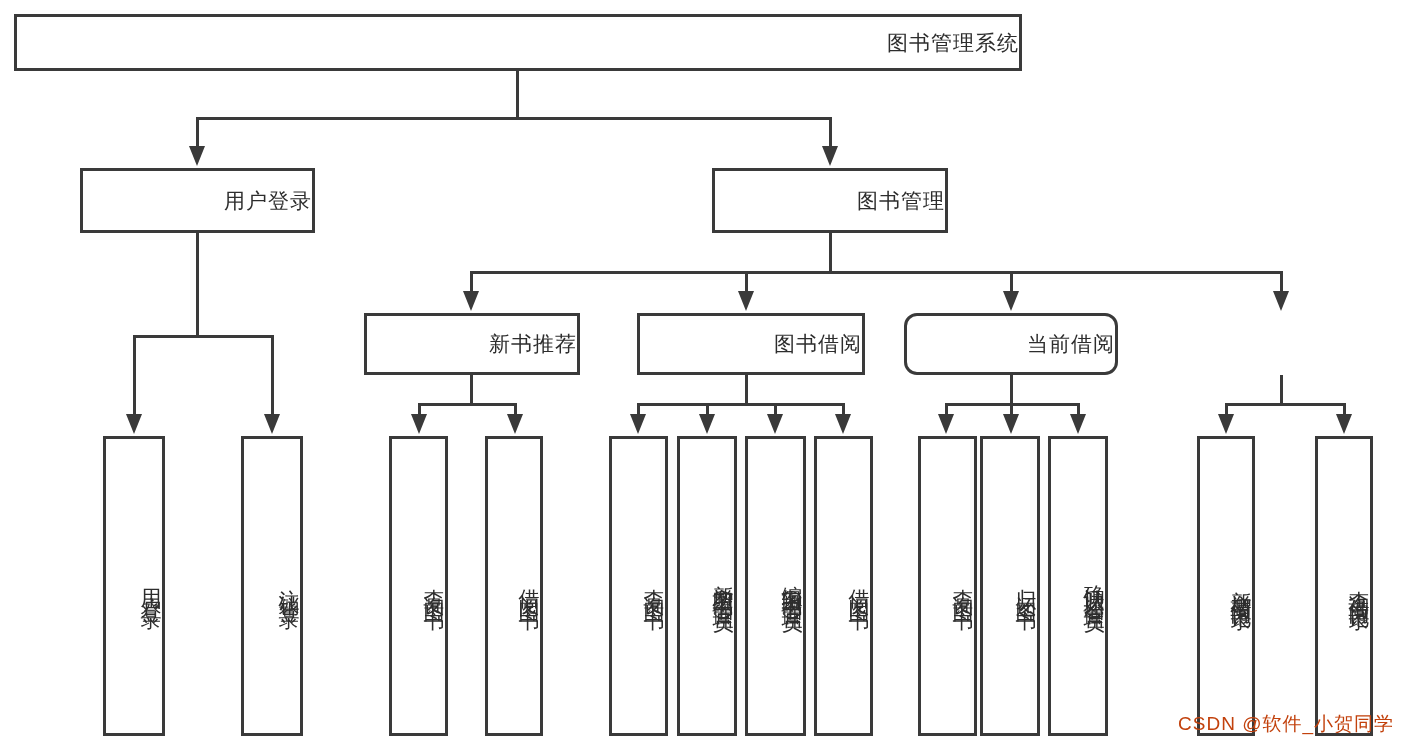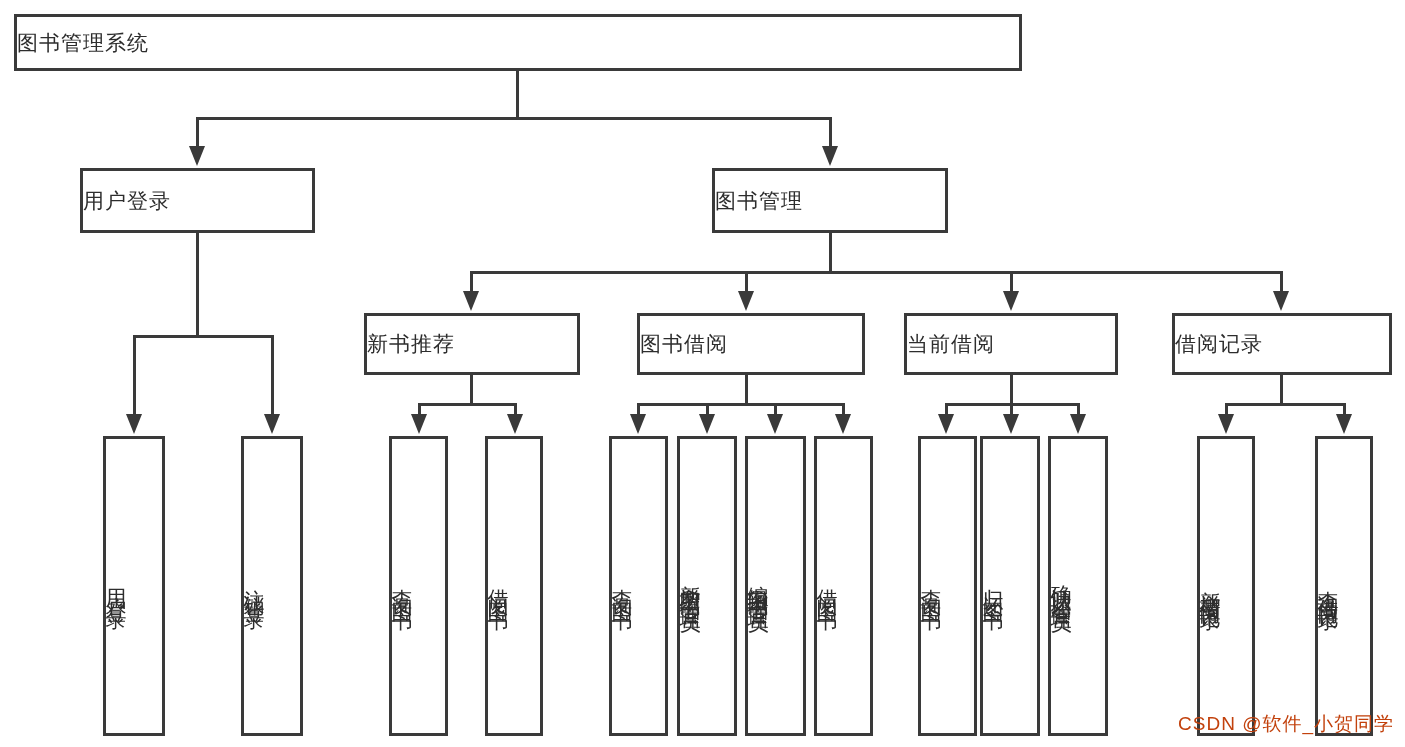--- a/index.html
+++ b/index.html
@@ -15,21 +15,21 @@
     background: #ffffff;
     overflow: hidden;
   }
   .node {
     position: absolute;
     box-sizing: border-box;
     background: #ffffff;
     border: 3px solid #3a3a3a;
     display: flex;
     align-items: center;
-    justify-content: flex-start;
+    justify-content: flex-end;
     font-size: 21px;
     color: #2d2d2d;
     letter-spacing: 1px;
     z-index: 2;
   }
   .leaf .vtext {
     writing-mode: vertical-rl;
     text-orientation: mixed;
     letter-spacing: 7px;
     line-height: 1;
@@ -80,25 +80,22 @@
   <div class="node" style="left:712px; top:168px; width:236px; height:65px;">
     <span>图书管理</span>
   </div>
 
   <div class="node" style="left:364px; top:313px; width:216px; height:62px;">
     <span>新书推荐</span>
   </div>
   <div class="node" style="left:637px; top:313px; width:228px; height:62px;">
     <span>图书借阅</span>
   </div>
-  <div class="node" style="left:904px; top:313px; width:214px; height:62px;">
+  <div class="node" style="left:904px; top:313px; width:214px; height:62px;border-radius:13px;">
     <span>当前借阅</span>
-  </div>
-  <div class="node" style="left:1172px; top:313px; width:220px; height:62px;">
-    <span>借阅记录</span>
   </div>
 
   <div class="node leaf" style="left:103px; top:436px; width:62px; height:300px;">
     <span class="vtext">用户登录</span>
   </div>
   <div class="node leaf" style="left:241px; top:436px; width:62px; height:300px;">
     <span class="vtext">注销登录</span>
   </div>
 
   <div class="node leaf" style="left:389px; top:436px; width:59px; height:300px;">

